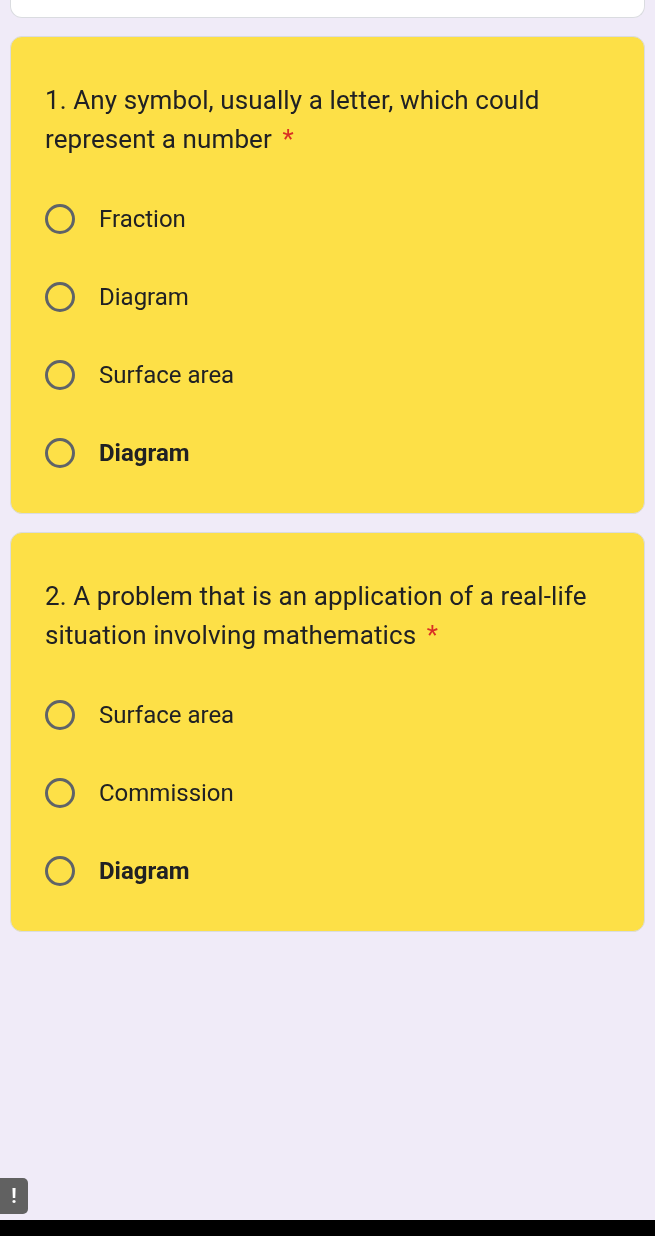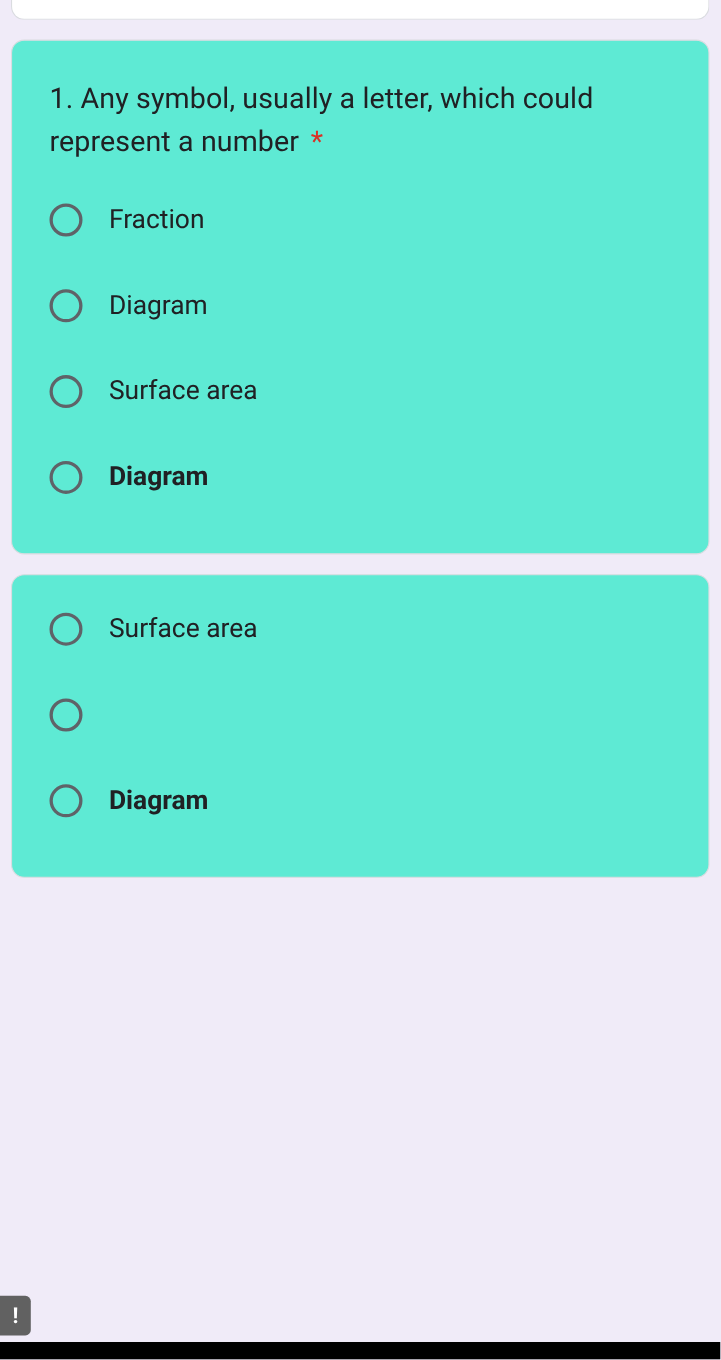--- a/index.html
+++ b/index.html
@@ -13,40 +13,41 @@
 }
 .top-sliver {
   height: 18px;
   background: #fff;
   border: 1px solid #dadce0;
   border-top: none;
   border-radius: 0 0 12px 12px;
   margin-bottom: 18px;
 }
 .card {
-  background: #5eead4;
+  background: #fde047;
   border: 1px solid #dadce0;
   border-radius: 12px;
-  padding: 34px 34px 36px 34px;
+  padding: 44px 34px 36px 34px;
   margin-bottom: 18px;
 }
 .question-text {
   font-size: 26px;
   line-height: 1.5;
   color: #202124;
   letter-spacing: 0.1px;
   margin-bottom: 36px;
 }
 .required {
   color: #d93025;
   font-size: 26px;
   padding-left: 4px;
 }
 .option {
   display: flex;
+  align-items: center;
   min-height: 48px;
   margin-bottom: 30px;
   cursor: pointer;
 }
 .option:last-child { margin-bottom: 0; font-weight: bold; }
 .radio {
   width: 30px;
   height: 30px;
   min-width: 30px;
   border: 3px solid #5f6368;
@@ -103,26 +104,31 @@
     <div class="radio"></div>
     <span class="option-label">Surface area</span>
   </div>
   <div class="option">
     <div class="radio"></div>
     <span class="option-label">Diagram</span>
   </div>
 </div>
 
 <div class="card">
+  <div class="question-text">
+    <span>2. A problem that is an application of a real-life situation involving mathematics</span>
+    <span class="required">*</span>
+  </div>
   <div class="option">
     <div class="radio"></div>
     <span class="option-label">Surface area</span>
   </div>
   <div class="option">
     <div class="radio"></div>
+    <span class="option-label">Commission</span>
   </div>
   <div class="option">
     <div class="radio"></div>
     <span class="option-label">Diagram</span>
   </div>
 </div>
 
 <div class="toast">
   <span>!</span>
 </div>

